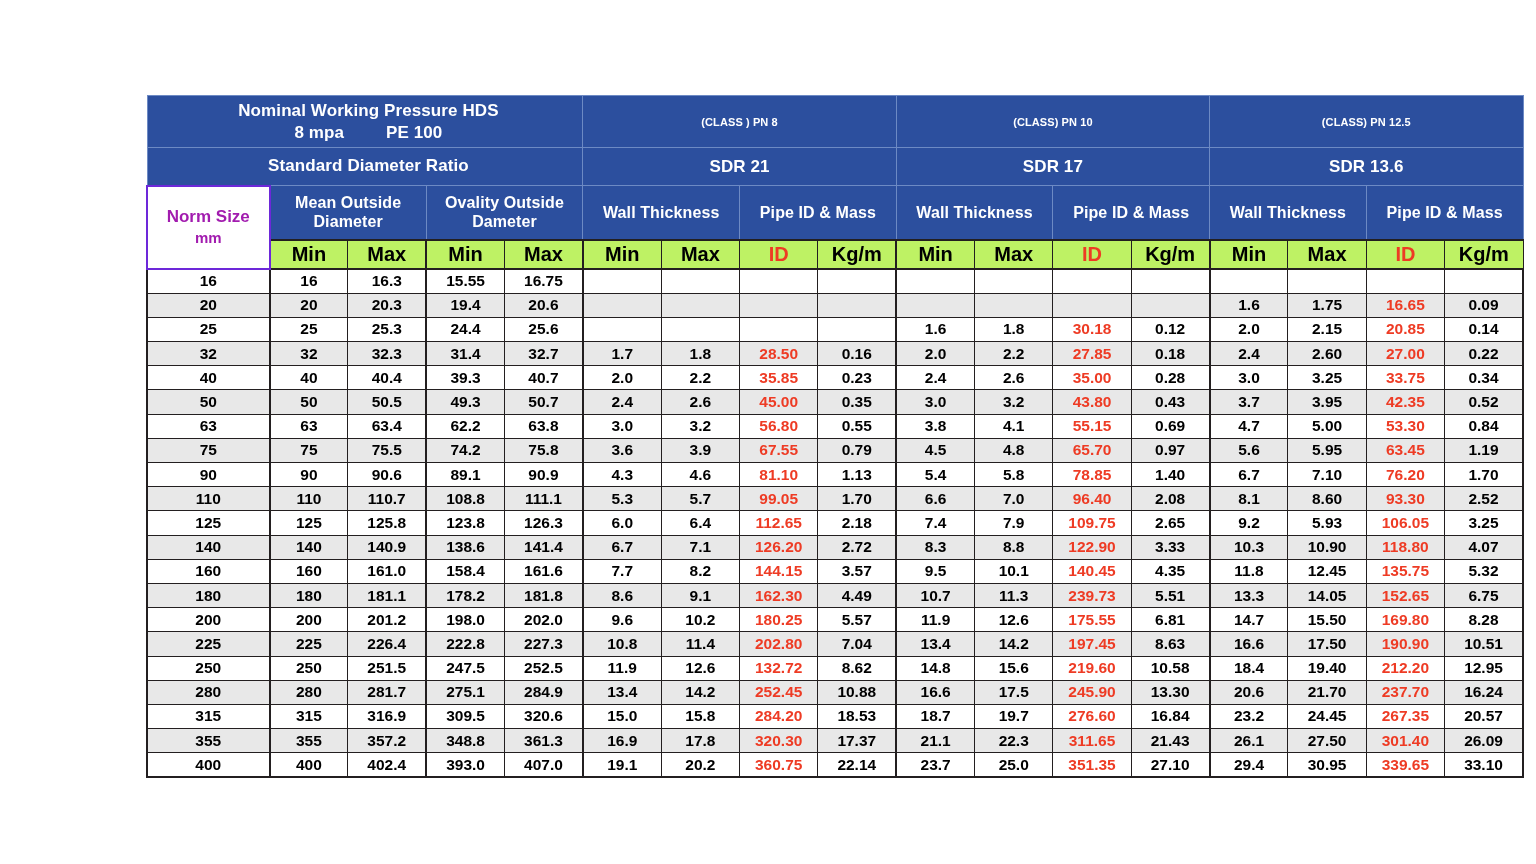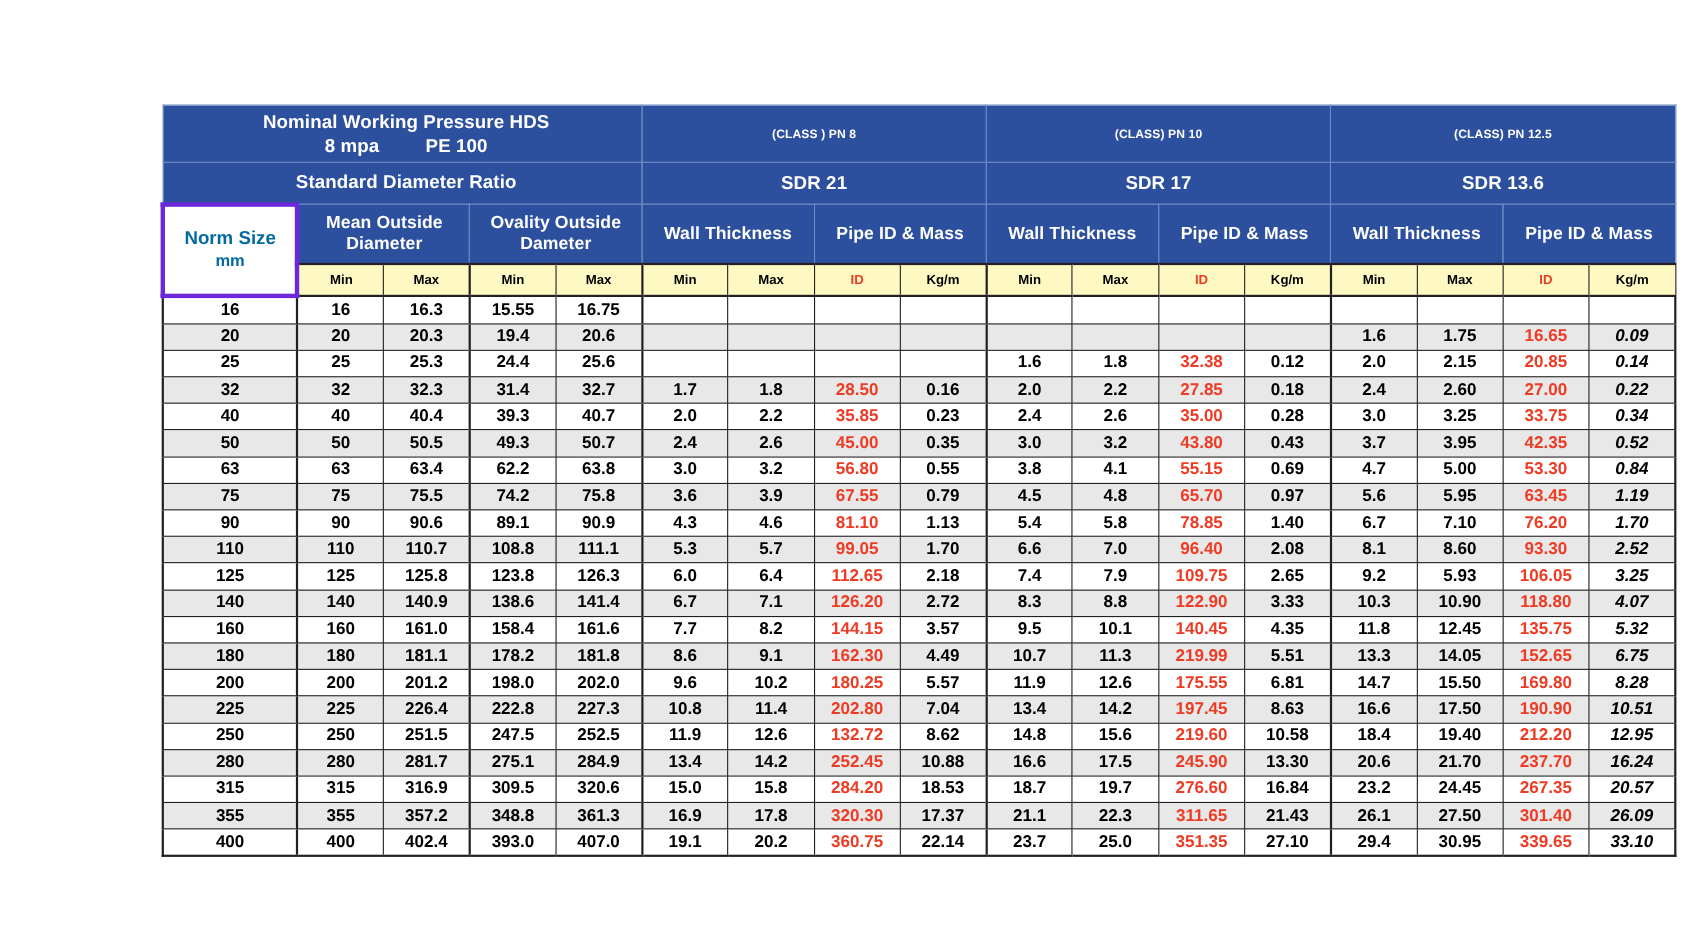--- a/index.html
+++ b/index.html
@@ -66,53 +66,53 @@
     font-size: 16px;
     line-height: 1.2;
   }
   .blue-row1 { height: 52px; }
   .blue-row2 { height: 38px; }
   .blue-row3 { height: 54px; }
 
   
   .stub {
     background: #ffffff;
-    color: #0369a1;
-    border: 4px solid #6d28d9;
+    color: #a21caf;
+    border: 2px solid #6d28d9;
     font-size: 17px;
     line-height: 1.3;
   }
   .stub .mm { display: block; font-size: 15px; }
 
   
   .subhdr {
-    background: #fef9c3;
+    background: #bef264;
     color: #000000;
     border: 1px solid #231f20;
     border-top: 2px solid #231f20;
     border-bottom: 2px solid #231f20;
-    font-size: 12px;
+    font-size: 20px;
     height: 27px;
   }
   .subhdr.id-col { color: #ee3b24; }
 
   
   tbody tr { height: 23.2px; }
   tbody td {
     border: 1px solid #231f20;
     font-size: 15.5px;
     color: #000000;
     background: #ffffff;
     height: 23.2px;
   }
   tbody tr.alt td { background: #e8e8e8; }
   tbody td.idv { color: #ee3b24; }
   tbody td.normsize { border-left: 2px solid #231f20; }
   tbody td.grp-start { border-left: 2px solid #231f20; }
-  tbody td.last-col { border-right: 2px solid #231f20; font-style: italic; }
+  tbody td.last-col { border-right: 2px solid #231f20; }
   tbody tr:last-child td { border-bottom: 2px solid #231f20; }
   tbody tr:first-child td { border-top: 2px solid #22c55e; }
 
   
   .grp-sep-l { border-left: 2px solid #231f20 !important; }
 </style>
 </head>
 <body>
 
 <div id="sheet">
@@ -243,21 +243,21 @@
           <td class="grp-start">25</td>
           <td>25.3</td>
           <td class="grp-start">24.4</td>
           <td>25.6</td>
           <td class="grp-start"></td>
           <td></td>
           <td class="idv"></td>
           <td></td>
           <td class="grp-start">1.6</td>
           <td>1.8</td>
-          <td class="idv">32.38</td>
+          <td class="idv">30.18</td>
           <td>0.12</td>
           <td class="grp-start">2.0</td>
           <td>2.15</td>
           <td class="idv">20.85</td>
           <td class="last-col">0.14</td>
         </tr>
         <tr class="alt">
           <td class="normsize">32</td>
           <td class="grp-start">32</td>
           <td>32.3</td>
@@ -452,21 +452,21 @@
           <td class="grp-start">180</td>
           <td>181.1</td>
           <td class="grp-start">178.2</td>
           <td>181.8</td>
           <td class="grp-start">8.6</td>
           <td>9.1</td>
           <td class="idv">162.30</td>
           <td>4.49</td>
           <td class="grp-start">10.7</td>
           <td>11.3</td>
-          <td class="idv">219.99</td>
+          <td class="idv">239.73</td>
           <td>5.51</td>
           <td class="grp-start">13.3</td>
           <td>14.05</td>
           <td class="idv">152.65</td>
           <td class="last-col">6.75</td>
         </tr>
         <tr>
           <td class="normsize">200</td>
           <td class="grp-start">200</td>
           <td>201.2</td>

